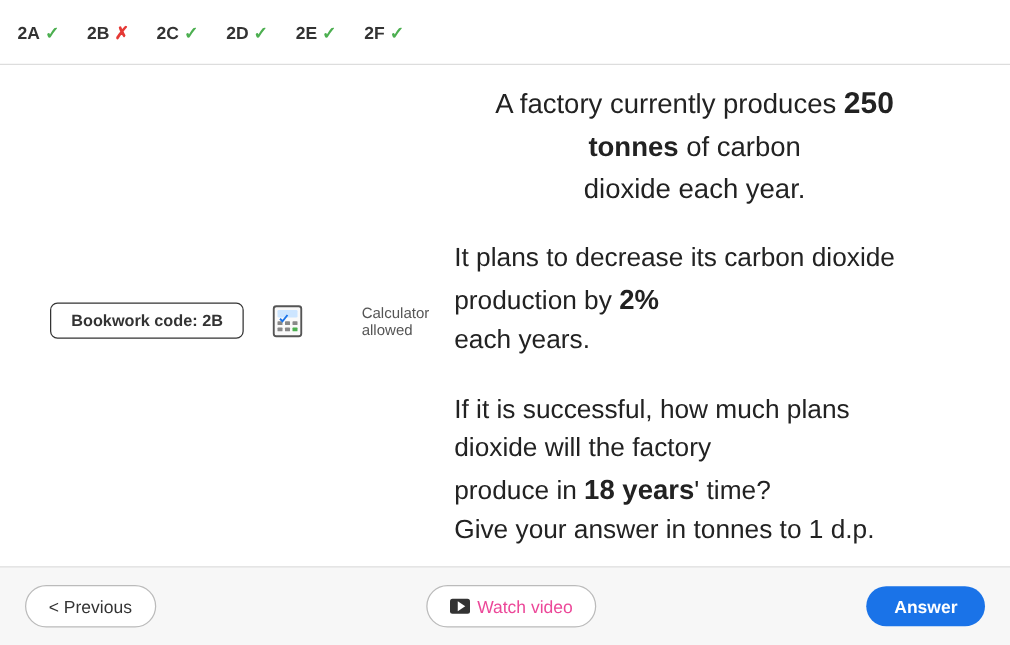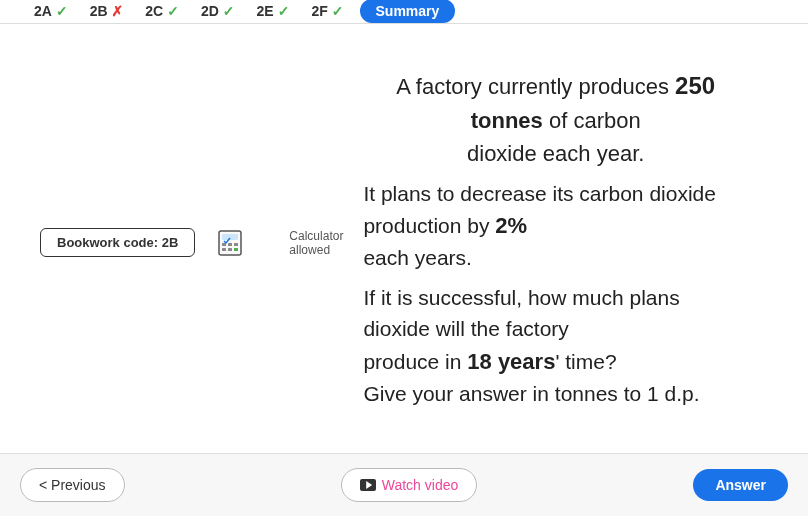--- a/index.html
+++ b/index.html
@@ -10,25 +10,25 @@
       background: #f0f0f0;
       font-family: Arial, sans-serif;
       overflow: hidden;
       display: flex;
       flex-direction: column;
     }
 
     
     .top-nav {
       display: flex;
-      align-items: flex-end;
+      align-items: center;
       background: #ffffff;
       border-bottom: 1px solid #ddd;
-      height: 24px;
-      padding: 0 24px;
+      height: 52px;
+      padding: 0 4px;
       gap: 2px;
     }
 
     .nav-item {
       display: flex;
       align-items: center;
       gap: 4px;
       padding: 4px 10px;
       font-size: 14px;
       font-weight: 600;
@@ -112,21 +112,21 @@
       margin-left: 36px;
     }
 
     
     .question-area {
       flex: 1;
       display: flex;
       flex-direction: column;
       justify-content: center;
       padding: 0 20px;
-      gap: 8px;
+      gap: 24px;
     }
 
     .question-paragraph {
       font-size: 22px;
       color: #222;
       text-align: center;
       line-height: 1.5;
     }
 
     .question-paragraph .highlight-num {
@@ -244,23 +244,20 @@
   <div class="nav-item">
     <span>2E</span>
     <span class="check-icon">✓</span>
   </div>
 
   <div class="nav-item">
     <span>2F</span>
     <span class="check-icon">✓</span>
   </div>
 
-  <div class="nav-item summary">
-    <span>Summary</span>
-  </div>
 </div>
 
 <div class="main-content">
 
   <div class="toolbar-row">
     <div class="bookwork-badge">
       <span>Bookwork code: 2B</span>
     </div>
     <div class="calculator-info">
       <div class="calc-icon">

